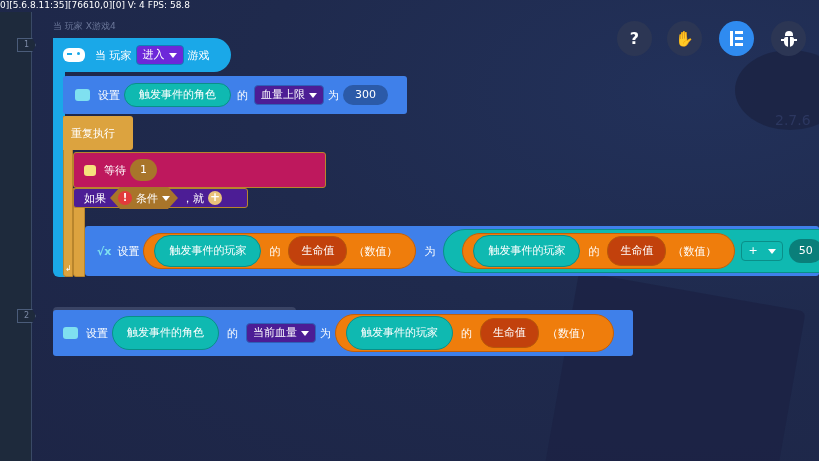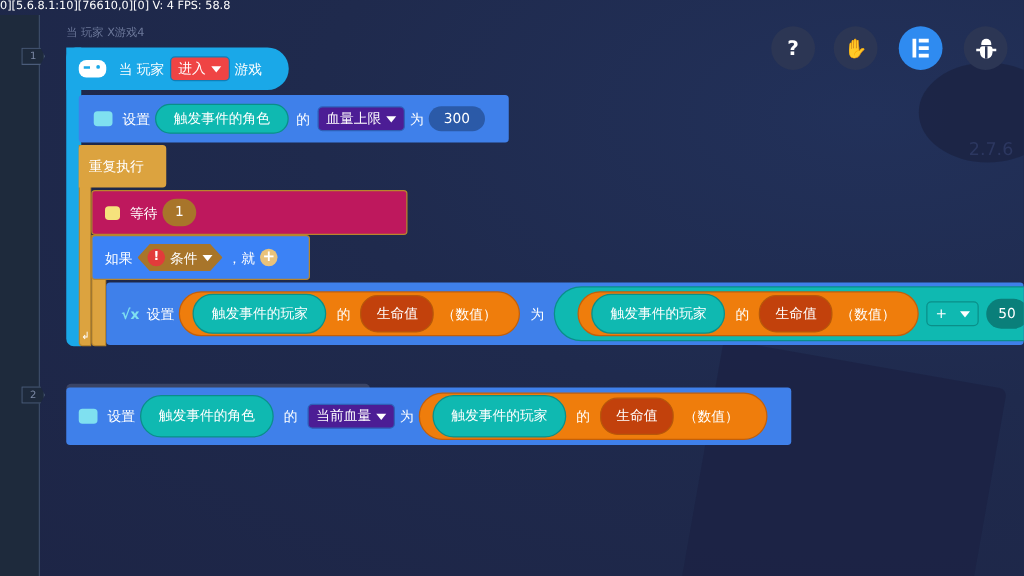--- a/index.html
+++ b/index.html
@@ -69,37 +69,37 @@
   .icon-btn.active { background: #2f8bf0; }
 </style>
 </head>
 <body>
 
 <div class="bg-grad"></div>
 <div class="bg-circle"></div>
 <div class="bg-version">2.7.6</div>
 <div class="bg-shape"></div>
 
-<div class="debug">0][5.6.8.1:10][76610,0][0] V: 4 FPS: 58.8</div>
+<div class="debug">0][5.6.8.11:35][76610,0][0] V: 4 FPS: 58.8</div>
 
 <div class="gutter"></div>
 <div class="line-tag" style="top:38px;">1</div>
 <div class="line-tag" style="top:309px;">2</div>
 
 <div class="script-title">当 玩家 X游戏4</div>
 
 <div style="position:absolute;left:53px;top:38px;width:12px;height:239px;background:#1aa8e8;border-radius:0 0 0 6px;"></div>
 
 <div class="blk" style="left:53px;top:38px;width:178px;height:34px;background:#1aa8e8;border-radius:8px 18px 18px 0;padding-left:10px;">
   <span style="display:inline-block;width:22px;height:14px;background:#fff;border-radius:6px;position:relative;margin-right:6px;">
     <span style="position:absolute;left:4px;top:5px;width:5px;height:2px;background:#1aa8e8;"></span>
     <span style="position:absolute;left:14px;top:4px;width:3px;height:3px;background:#1aa8e8;border-radius:50%;"></span>
   </span>
   <span class="lbl">当 玩家</span>
-  <span class="dropdown" style="background:#ef4444;border-color:#0f7fb8;justify-content:space-between;">
+  <span class="dropdown" style="background:#6d28d9;border-color:#0f7fb8;justify-content:space-between;">
     <span>进入</span>
     <span class="caret"></span>
   </span>
   <span class="lbl">游戏</span>
 </div>
 
 <div class="blk" style="left:63px;top:76px;width:344px;height:38px;background:#3f80ea;border-radius:3px;padding-left:12px;">
   <span style="display:inline-block;width:15px;height:12px;background:#7fe0f0;border-radius:3px;margin-right:4px;"></span>
   <span class="lbl">设置</span>
   <span class="pill-teal">触发事件的角色</span>
@@ -118,21 +118,21 @@
 </div>
 <span style="position:absolute;left:65px;top:264px;font-size:8px;color:#fff;">↲</span>
 
 <div class="blk" style="left:73px;top:152px;width:253px;height:36px;background:#be185d;border:1px solid #b8852c;border-radius:3px;padding-left:10px;">
   <span style="display:inline-block;width:12px;height:11px;background:#f6e27c;border-radius:3px;margin-right:4px;"></span>
   <span class="lbl">等待</span>
   <span style="background:#a8752a;border-radius:12px;padding:0 10px;height:22px;line-height:22px;">1</span>
 </div>
 
 <div style="position:absolute;left:73px;top:188px;width:12px;height:89px;background:#dca33f;border:1px solid #b8852c;border-radius:0 0 0 3px;"></div>
-<div class="blk" style="left:73px;top:188px;width:175px;height:36px;background:#3b82f6;border:1px solid #b8852c;border-radius:3px;padding-left:10px;">
+<div class="blk" style="left:73px;top:188px;width:175px;height:20px;background:#4c1d95;border:1px solid #b8852c;border-radius:3px;padding-left:10px;">
   <span class="lbl" style="margin-left:0;">如果</span>
   <span style="display:flex;align-items:center;gap:4px;background:#a8752a;height:22px;padding:0 8px;clip-path:polygon(10px 0, calc(100% - 10px) 0, 100% 50%, calc(100% - 10px) 100%, 10px 100%, 0 50%);">
     <span style="display:inline-block;width:14px;height:14px;border-radius:50%;background:#e23b3b;color:#fff;font-size:10px;font-weight:bold;text-align:center;line-height:14px;">!</span>
     <span>条件</span>
     <span class="caret"></span>
   </span>
   <span class="lbl">，就</span>
   <span style="width:14px;height:14px;border-radius:50%;background:#e9c27a;color:#fff;font-size:12px;text-align:center;line-height:13px;font-weight:bold;">+</span>
 </div>
 

